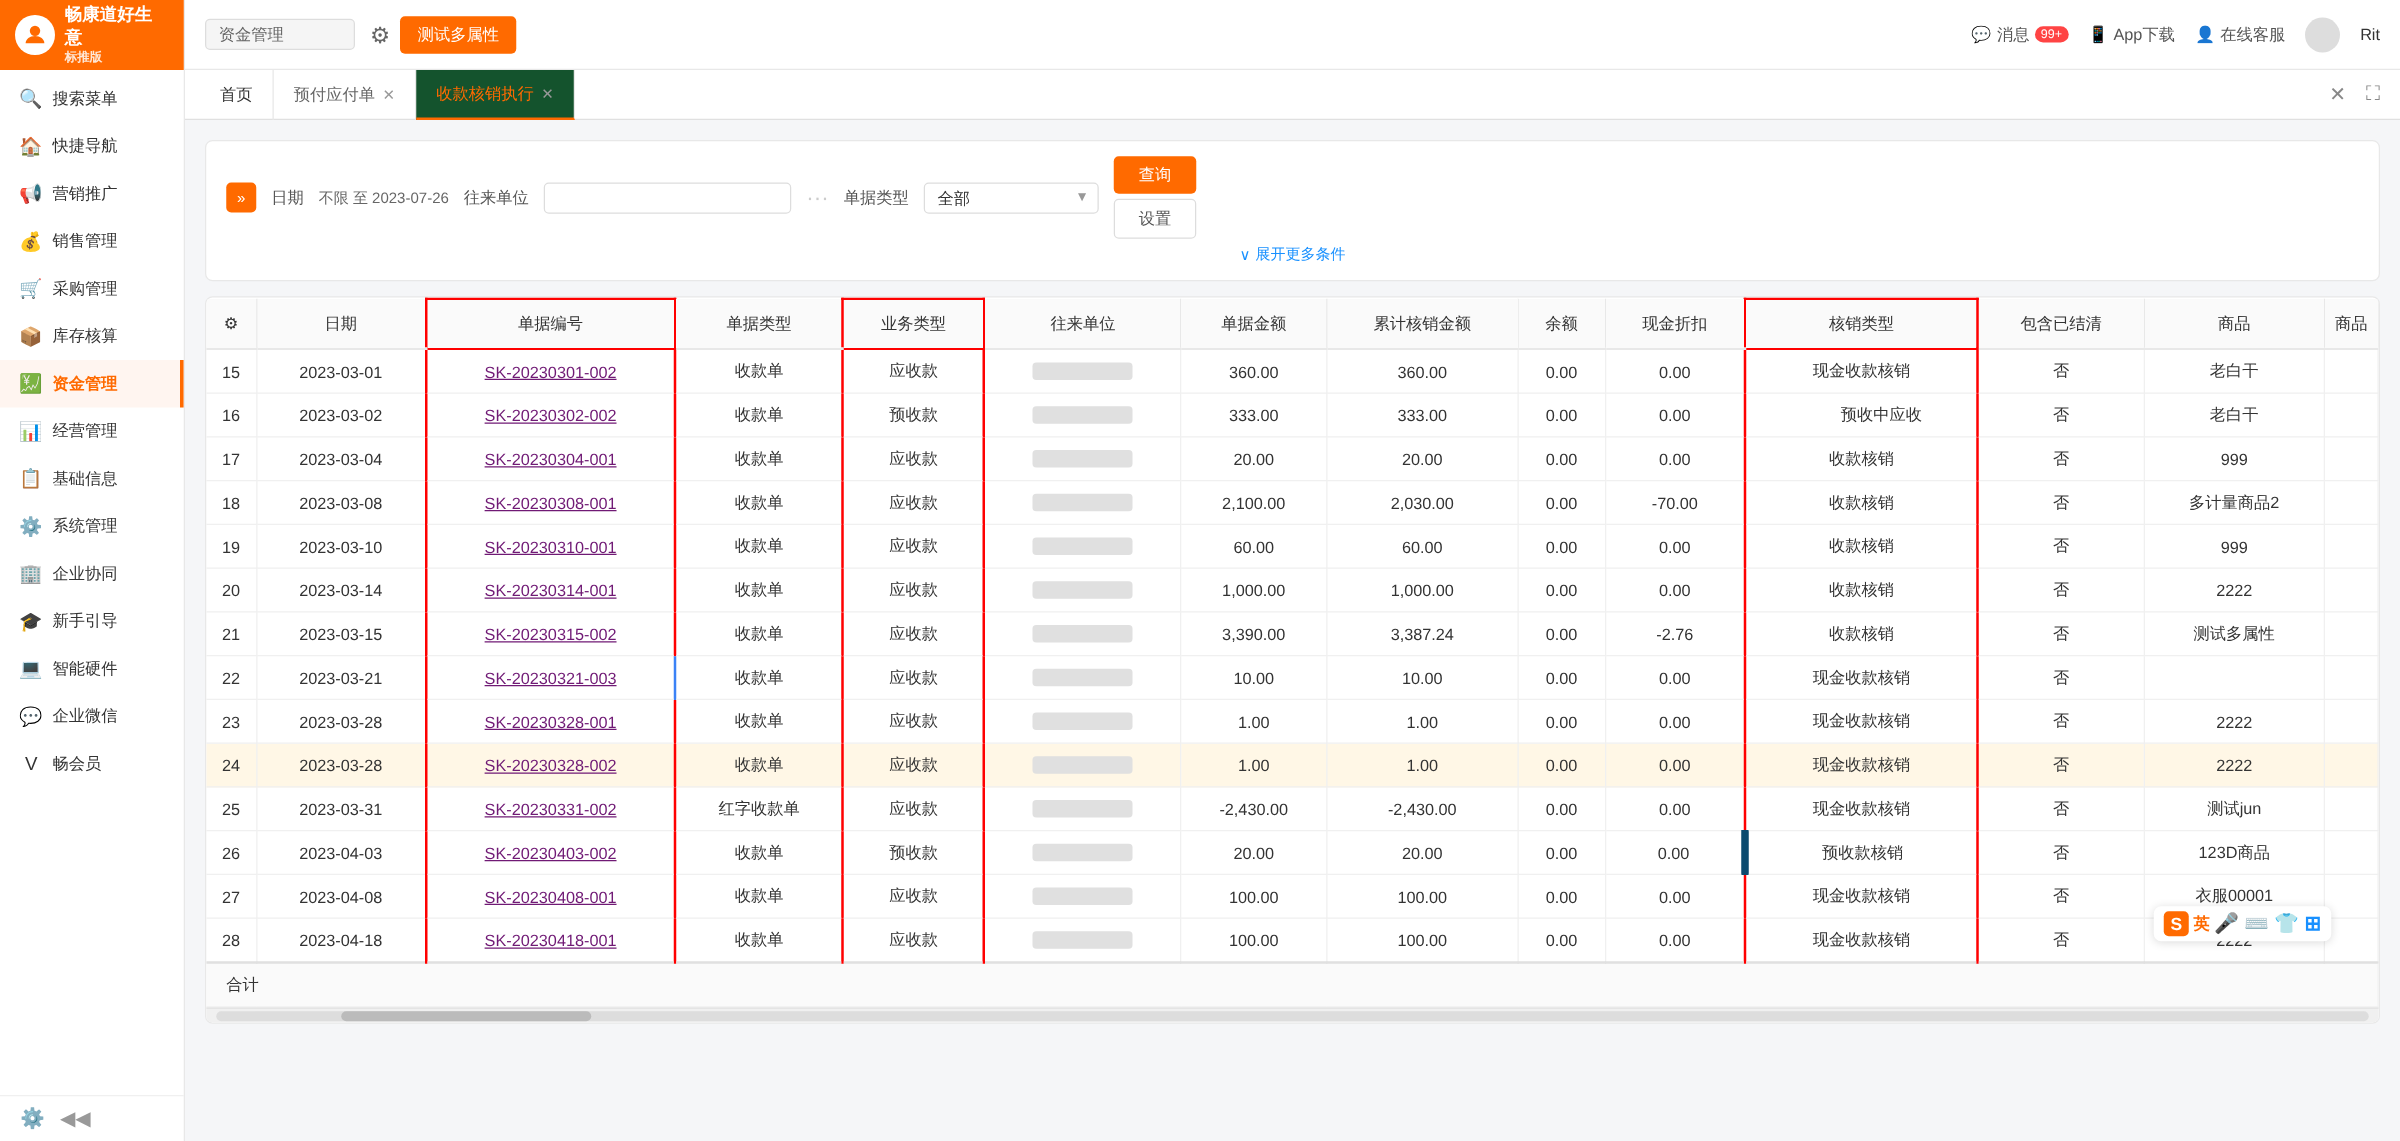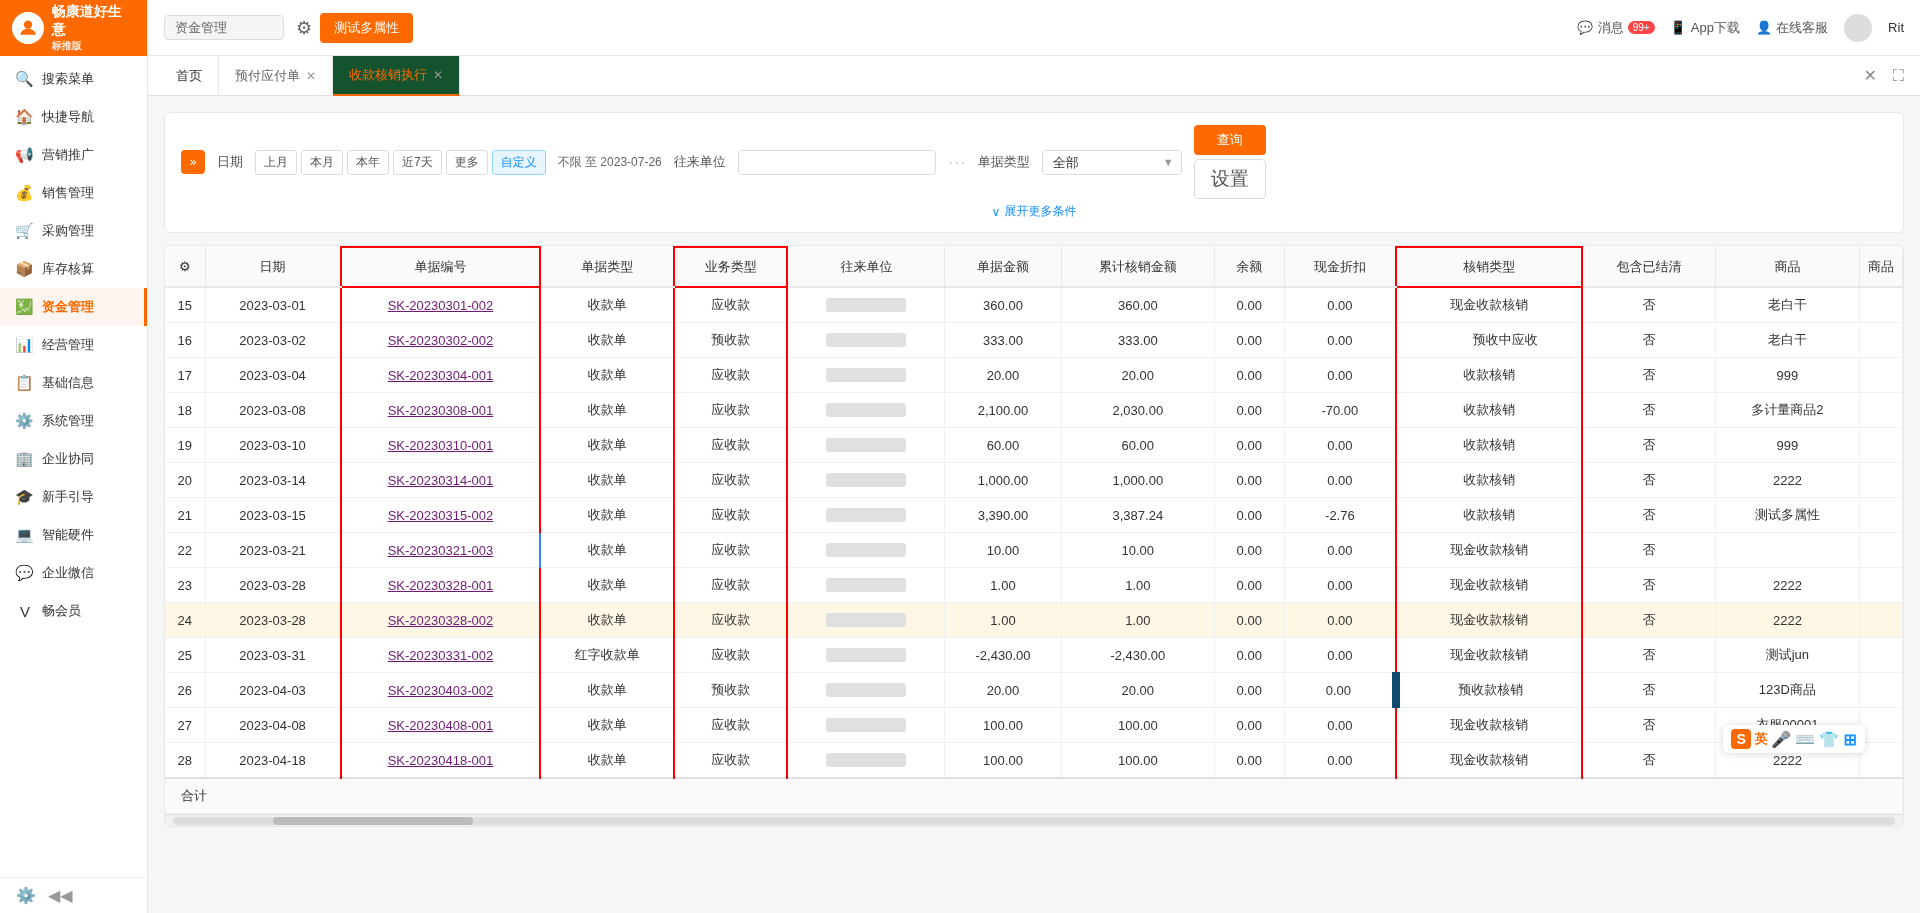--- a/index.html
+++ b/index.html
@@ -55,21 +55,21 @@
     .filter-row { display: flex; align-items: center; gap: 12px; flex-wrap: wrap; }
     .filter-expand-btn { background: #ff6a00; color: #fff; border: none; border-radius: 4px; padding: 4px 8px; cursor: pointer; font-size: 12px; width: 24px; height: 24px; display: flex; align-items: center; justify-content: center; }
     .filter-label { color: #555; font-size: 13px; white-space: nowrap; }
     .date-btns { display: flex; gap: 4px; }
     .date-btn { padding: 3px 8px; border: 1px solid #ddd; border-radius: 3px; background: #fff; cursor: pointer; font-size: 12px; color: #555; }
     .date-btn.custom { background: #e8f4ff; color: #1890ff; border-color: #91d5ff; }
     .date-range { color: #666; font-size: 12px; }
     .filter-input { border: 1px solid #ddd; border-radius: 4px; padding: 4px 10px; font-size: 13px; color: #333; min-width: 140px; background: #fff; }
     .filter-select { border: 1px solid #ddd; border-radius: 4px; padding: 4px 28px 4px 10px; font-size: 13px; color: #333; min-width: 140px; background: #fff; appearance: none; }
     .query-btn { background: #ff6a00; color: #fff; border: none; border-radius: 4px; padding: 6px 20px; font-size: 13px; cursor: pointer; }
-    .settings-btn { border: 1px solid #ddd; background: #fff; border-radius: 4px; padding: 6px 16px; font-size: 19px; cursor: pointer; color: #555; }
+    .settings-btn { border: 1px solid #ddd; background: #fff; border-radius: 4px; padding: 6px 16px; font-size: 13px; cursor: pointer; color: #555; }
 
     
     .table-container { background: #fff; border-radius: 6px; border: 1px solid #e8e8e8; overflow: auto; }
     .data-table { width: 100%; border-collapse: collapse; font-size: 13px; }
     .data-table th { background: #fafafa; border-bottom: 2px solid #e8e8e8; border-right: 1px solid #e8e8e8; padding: 10px 8px; text-align: center; color: #333; font-weight: 500; white-space: nowrap; position: sticky; top: 0; z-index: 1; }
     .data-table td { border-bottom: 1px solid #f0f0f0; border-right: 1px solid #f0f0f0; padding: 8px 8px; text-align: center; color: #333; white-space: nowrap; }
     .data-table tr.highlighted { background: #fff7e6; }
     .link-cell { color: #701a75; text-decoration: underline; cursor: pointer; }
     .negative { color: #ff4444; }
     .blurred { background: #e0e0e0; border-radius: 3px; color: transparent; user-select: none; min-width: 80px; display: inline-block; height: 14px; }
@@ -224,28 +224,20 @@
     </div>
   </div>
 
   <div class="page-content">
 
 
     <div class="filter-bar">
       <div class="filter-row">
         <button class="filter-expand-btn">»</button>
         <span class="filter-label">日期</span>
-        <div class="date-btns">
-          <button class="date-btn">上月</button>
-          <button class="date-btn">本月</button>
-          <button class="date-btn">本年</button>
-          <button class="date-btn">近7天</button>
-          <button class="date-btn">更多</button>
-          <button class="date-btn custom">自定义</button>
-        </div>
         <div style="display:flex;flex-direction:column;gap:0;">
           <span class="date-range">不限 至 2023-07-26</span>
         </div>
         <span class="filter-label">往来单位</span>
         <input class="filter-input" value="" placeholder="" style="">
         <span style="color:#ccc;font-size:18px;">···</span>
         <span class="filter-label">单据类型</span>
         <div style="position:relative;display:inline-block;">
           <select class="filter-select">
             <option value="">全部</option>
@@ -488,21 +480,21 @@
     <td style="border-left:2px solid red;border-right:2px solid red;">
       <span class="link-cell">SK-20230403-002</span>
     </td>
     <td>收款单</td>
     <td style="border-left:2px solid red;border-right:2px solid red;">预收款</td>
     <td><span class="blurred">&nbsp;&nbsp;&nbsp;&nbsp;&nbsp;&nbsp;&nbsp;&nbsp;&nbsp;&nbsp;&nbsp;&nbsp;</span></td>
     <td class="">20.00</td>
     <td class="">20.00</td>
     <td>0.00</td>
     <td class="">0.00</td>
-    <td style="border-left:8px solid #0c4a6e;border-right:2px solid red;margin-left:15px;">预收款核销</td>
+    <td style="border-left:6px solid #0c4a6e;border-right:2px solid red;margin-left:15px;">预收款核销</td>
     <td>否</td>
     <td>123D商品</td>
     <td style="width:30px;"></td>
   </tr>
             <tr>
     <td>27</td>
     <td>2023-04-08</td>
     <td style="border-left:2px solid red;border-right:2px solid red;">
       <span class="link-cell">SK-20230408-001</span>
     </td>

